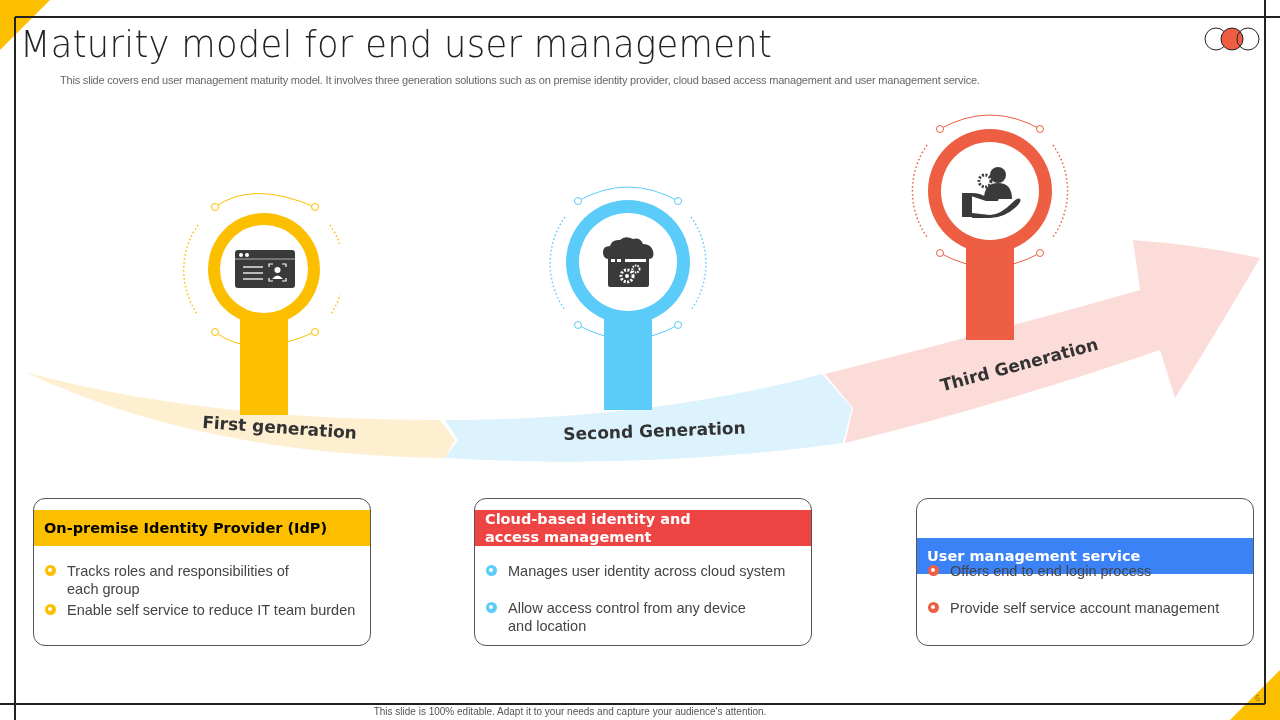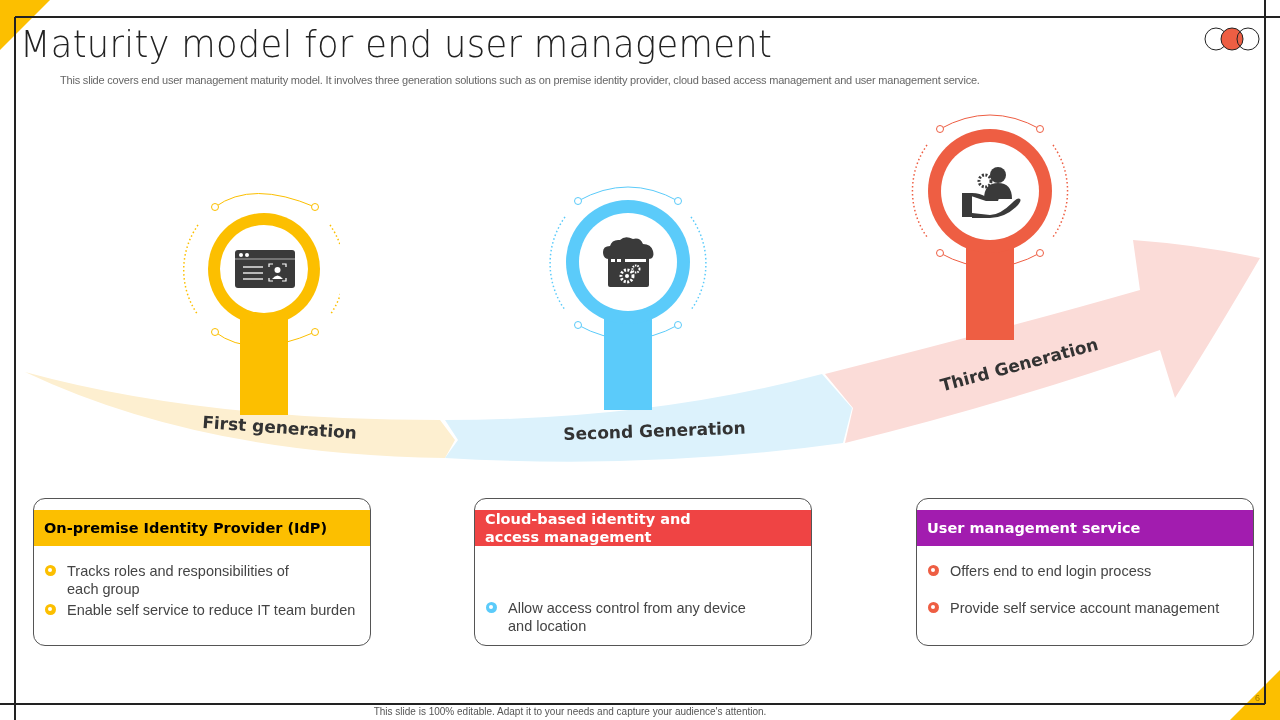--- a/index.html
+++ b/index.html
@@ -6,21 +6,21 @@
   body { width:1280px; height:720px; position:relative; overflow:hidden; background:#ffffff; font-family:"Liberation Sans", sans-serif; }
   .abs { position:absolute; }
   .title { left:20px; top:22px; font-size:38px; color:#222; font-family:"DejaVu Sans", sans-serif; font-weight:200; letter-spacing:0.3px; white-space:nowrap; line-height:44px; transform:scaleX(0.93); transform-origin:left; }
   .subtitle { left:20px; top:74px; font-size:11px; color:#666; white-space:nowrap; letter-spacing:-0.2px;margin-left:40px; }
   .footer { left:0; width:1140px; top:706px; text-align:center; font-size:10px; color:#555; }
   .pagenum { left:1255px; top:693px; font-size:9px; color:#a07a00; }
   .card { position:absolute; width:336px; height:146px; border:1px solid #555; border-radius:12px; background:#fff; overflow:visible; }
   .card-head { position:absolute; left:0; right:0; top:11px; height:36px; display:flex; align-items:center; padding-left:10px; box-sizing:border-box; font-family:"DejaVu Sans", sans-serif; font-weight:bold; font-size:14.5px; line-height:18px; color:#fff; }
   .card-head.yellow { background:#fcbf00; color:#000000; }
   .card-head.blue { background:#ef4444; }
-  .card-head.red { background:#a21caf; }
+  .card-head.red { background:#3b82f6;margin-top:28px; }
   .bullet-row { position:absolute; left:16px; right:0; display:flex; align-items:flex-start; }
   .bullet { position:absolute; left:-5px; width:11px; height:11px; border-radius:50%; box-sizing:border-box; }
   .bullet::after { content:""; position:absolute; left:3px; top:3px; width:4px; height:4px; border-radius:50%; background:#fff; }
   .bullet-text { margin-left:17px; font-size:14.5px; color:#444; line-height:18px; }
   .gen-label { font-family:"DejaVu Sans", sans-serif; font-weight:bold; font-size:17px; color:#333; white-space:nowrap; }
 </style>
 </head>
 <body>
 
 <svg class="abs" style="left:0;top:0" width="1280" height="720">
@@ -132,20 +132,24 @@
     <span class="bullet-text" style="width:250px">Tracks roles and responsibilities of each group</span>
   </div>
   <div class="bullet-row" style="top:102px">
     <span class="bullet" style="background:#fcbf00;top:3px"></span>
     <span class="bullet-text">Enable self service to reduce IT team burden</span>
   </div>
 </div>
 
 <div class="card" style="left:474px;top:498px">
   <div class="card-head blue" style="width:100%;padding-right:100px">Cloud-based identity and access management</div>
+  <div class="bullet-row" style="top:63px">
+    <span class="bullet" style="background:#5bcbfa;top:3px"></span>
+    <span class="bullet-text">Manages user identity across cloud system</span>
+  </div>
   <div class="bullet-row" style="top:100px">
     <span class="bullet" style="background:#5bcbfa;top:3px"></span>
     <span class="bullet-text" style="width:250px">Allow access control from any device and location</span>
   </div>
 </div>
 
 <div class="card" style="left:916px;top:498px">
   <div class="card-head red">User management service</div>
   <div class="bullet-row" style="top:100px">
     <span class="bullet" style="background:#ee5e43;top:3px"></span>

